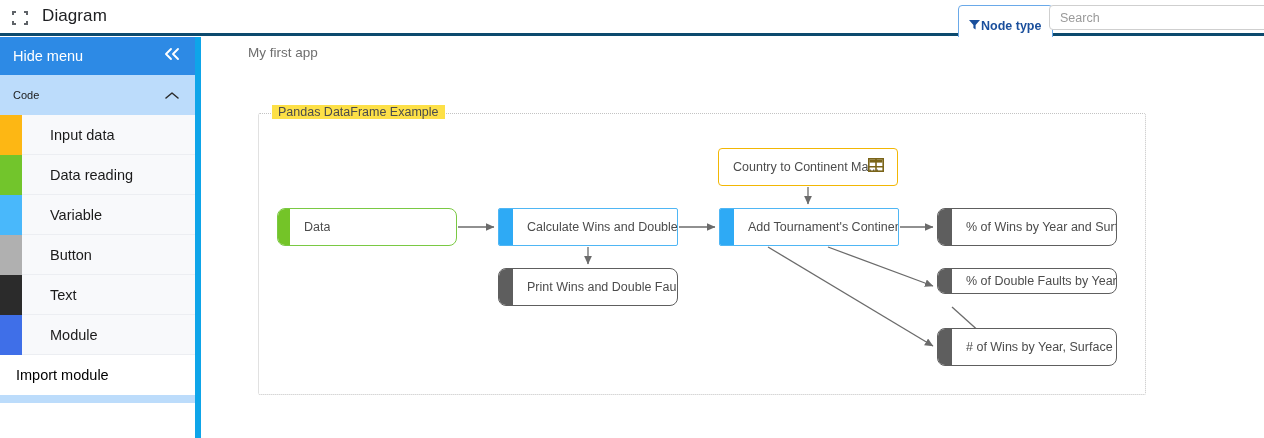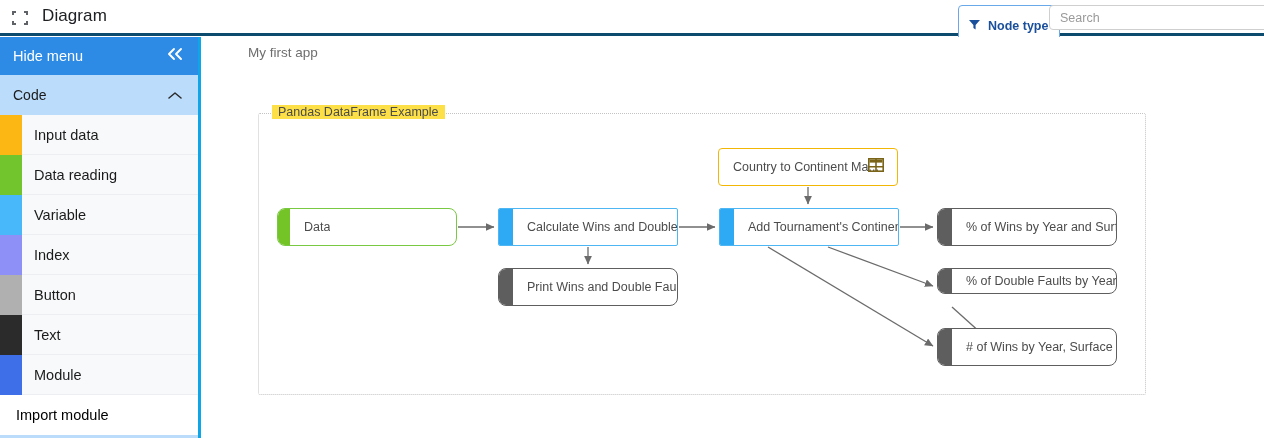--- a/index.html
+++ b/index.html
@@ -18,61 +18,61 @@
   }
   .fit-icon {
     position: absolute; left: 10px; top: 8px; width: 20px; height: 20px;
   }
   .app-title {
     position: absolute; left: 42px; top: 6px;
     font-size: 17px; color: #202124; letter-spacing: .1px;
   }
   .nodetype-btn {
     position: absolute; left: 958px; top: 5px; height: 41px;
-    display: flex; align-items: center; gap: 7px;
+    display: flex; align-items: center; 
     padding: 0 11px 0 9px;
     border: 1px solid #6aa9e9; border-radius: 4px;
     background: #ffffff; cursor: pointer;
   }
   .nodetype-btn .lbl {
     font-size: 12.5px; font-weight: bold; color: #1a4f9c; white-space: nowrap;
   }
   .searchbox {
     position: absolute; left: 1049px; top: 5px; width: 246px; height: 25px;
     border: 1px solid #cfcfcf; border-radius: 4px; background: #fff;
     display: flex; align-items: center; cursor: text;
   }
   .searchbox .ph {
     position: absolute; left: 10px; font-size: 12.5px; color: #9a9a9a;
   }
   .searchbox .caret { position: absolute; right: 11px; top: 9px; }
 
   
   .sidebar {
     position: absolute; left: 0; top: 37px; width: 201px; height: 401px;
-    background: #ffffff; border-right: 3px solid #0ea5e9;
+    background: #ffffff; border-right: 6px solid #0ea5e9;
   }
   .sb-header {
     height: 38px; background: #2d8ae5; color: #fff;
     display: flex; align-items: center; justify-content: space-between;
     padding: 0 14px 0 13px; cursor: pointer;
   }
   .sb-header .t { font-size: 14.5px; }
   .sb-section {
     height: 40px; background: #bcdcfb;
     display: flex; align-items: center; justify-content: space-between;
     padding: 0 16px 0 13px; cursor: pointer;
   }
-  .sb-section .t { font-size: 14px; color: #1b1b1b; }
+  .sb-section .t { font-size: 11px; color: #1b1b1b; }
   .sb-item {
     height: 40px; display: flex; align-items: center;
     background: #f8f9fb; border-bottom: 1px solid #eceef2; cursor: pointer;
   }
   .sb-item .swatch { width: 22px; height: 40px; flex: 0 0 22px; }
-  .sb-item .t { font-size: 14.5px; color: #1b1b1b; padding-left: 12px; }
+  .sb-item .t { font-size: 14.5px; color: #1b1b1b; padding-left: 28px; }
   .sb-plain {
     height: 40px; display: flex; align-items: center; padding-left: 16px;
     background: #ffffff; cursor: pointer;
   }
   .sb-plain .t { font-size: 14.5px; color: #000000; }
   .sb-tail { height: 8px; background: #bcdcfb; }
 
   
   .canvas {
     position: absolute; left: 202px; top: 37px; width: 1062px; height: 401px;
@@ -179,24 +179,20 @@
         <div class="swatch" style="background: rgb(253, 183, 20);"></div>
         <div class="t">Input data</div>
       </div>
       <div class="sb-item">
         <div class="swatch" style="background: rgb(114, 197, 44);"></div>
         <div class="t">Data reading</div>
       </div>
       <div class="sb-item">
         <div class="swatch" style="background: rgb(73, 184, 251);"></div>
         <div class="t">Variable</div>
-      </div>
-      <div class="sb-item">
-        <div class="swatch" style="background: rgb(143, 144, 247);"></div>
-        <div class="t">Index</div>
       </div>
       <div class="sb-item">
         <div class="swatch" style="background: rgb(176, 176, 176);"></div>
         <div class="t">Button</div>
       </div>
       <div class="sb-item">
         <div class="swatch" style="background: rgb(43, 43, 43);"></div>
         <div class="t">Text</div>
       </div>
       <div class="sb-item">

